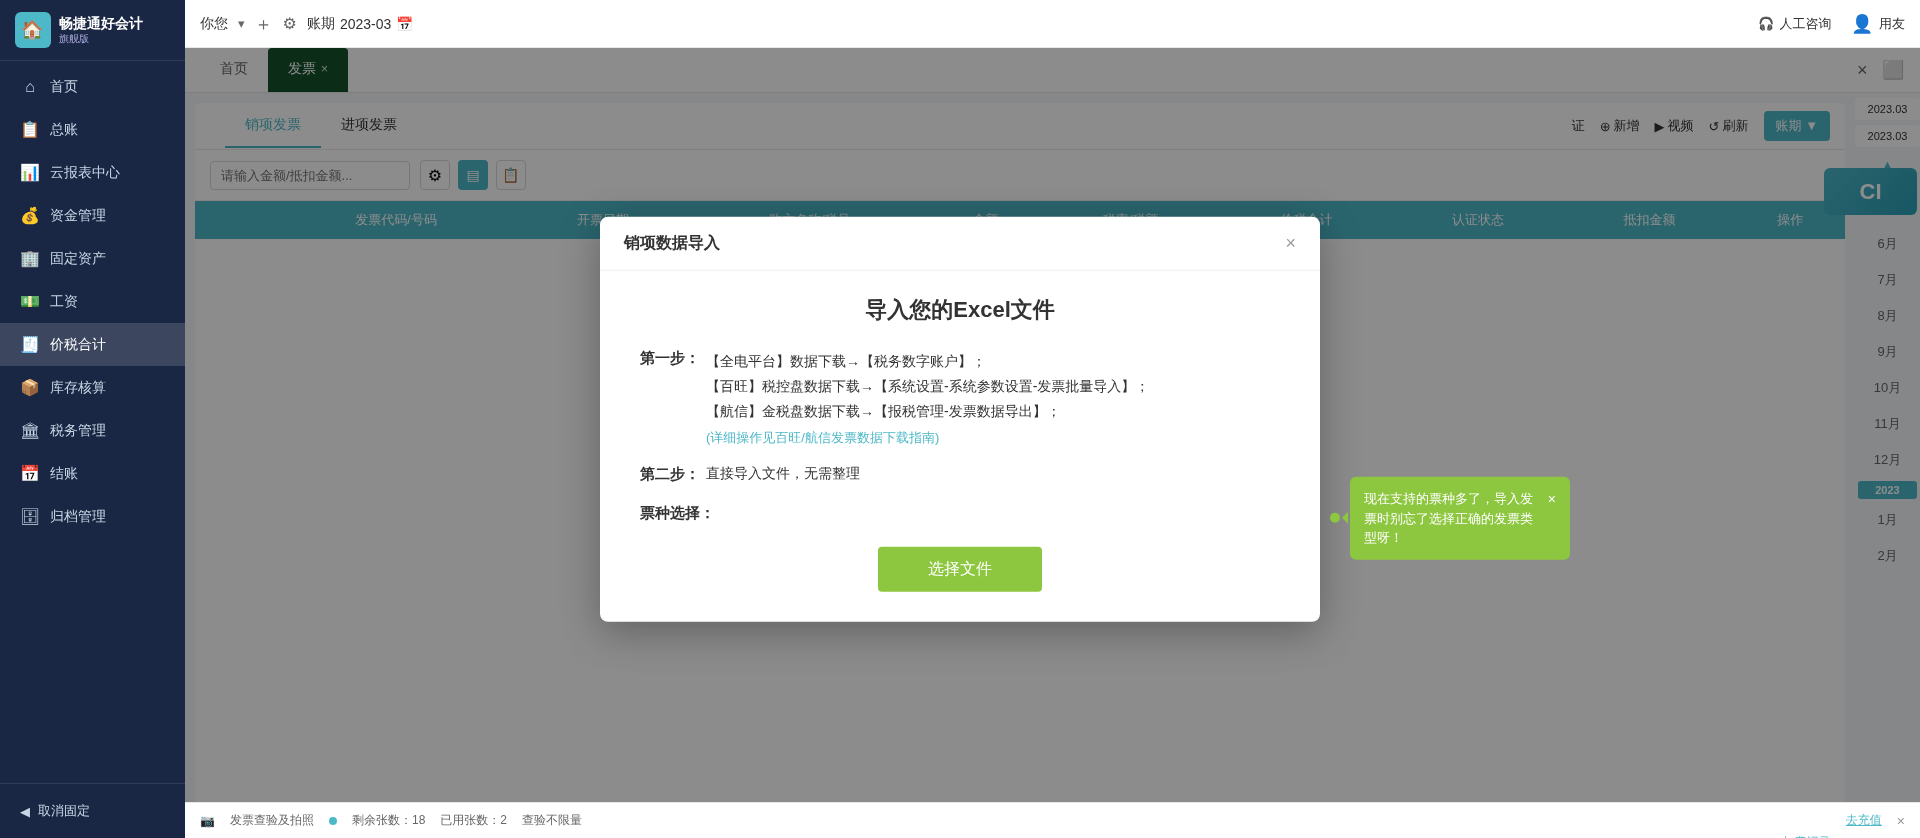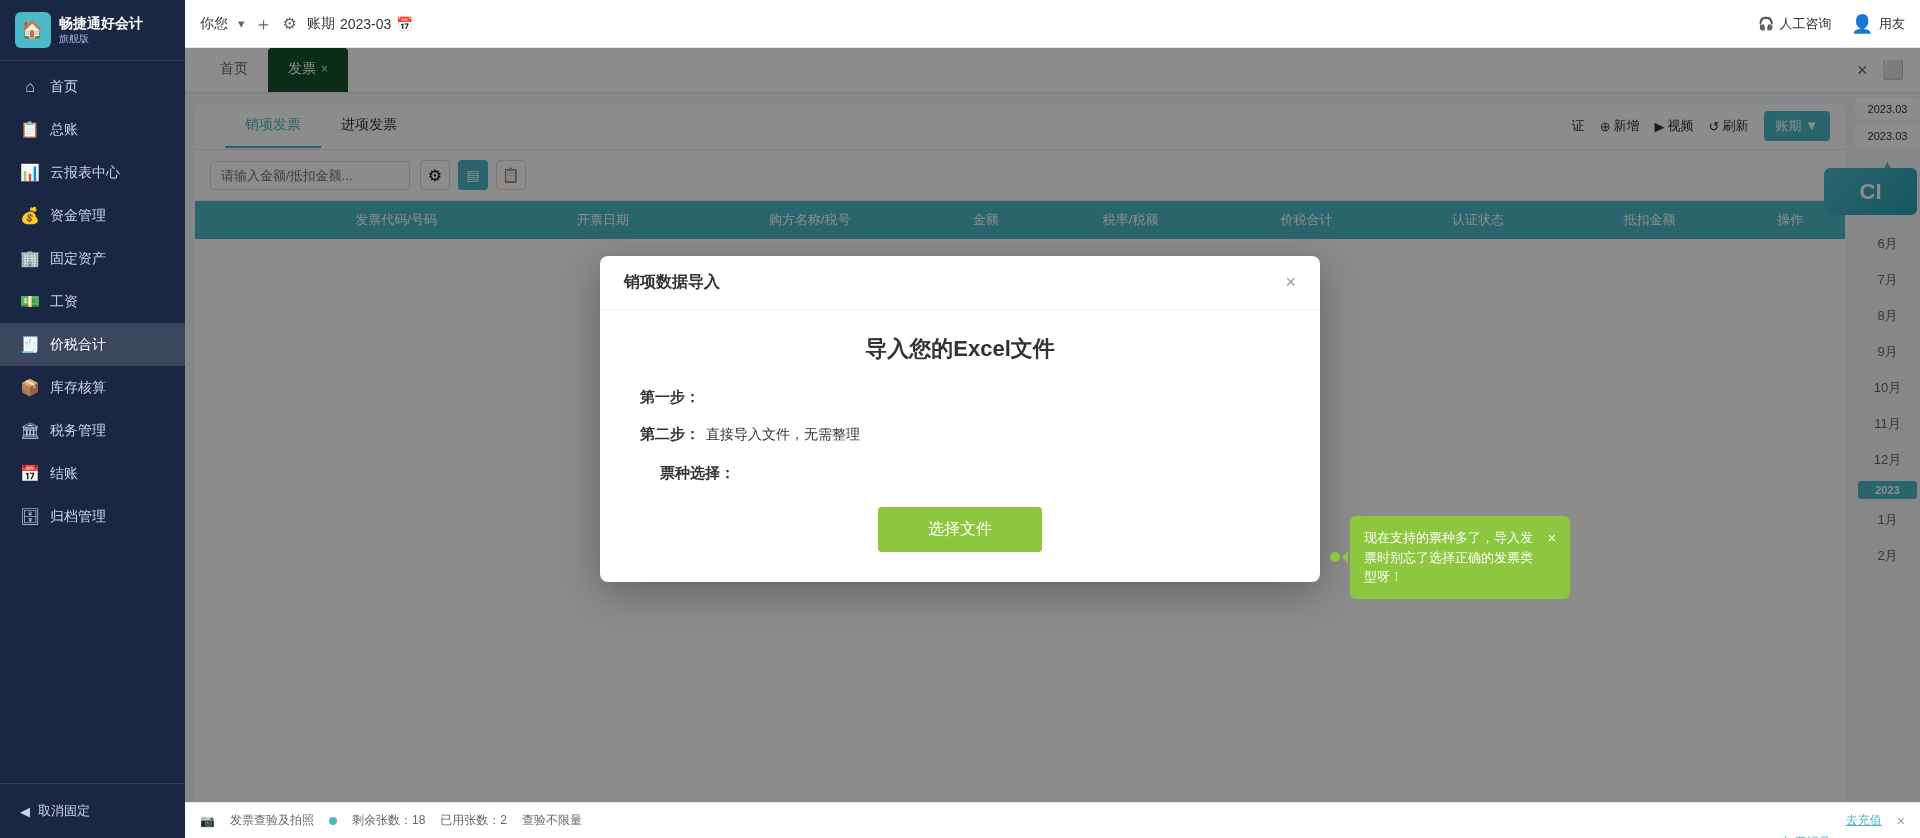--- a/index.html
+++ b/index.html
@@ -365,32 +365,40 @@
   <div class="modal-header">
     <span class="modal-title">销项数据导入</span>
     <span class="modal-close">×</span>
   </div>
   <div class="modal-body">
     <div class="modal-main-title">导入您的Excel文件</div>
 
     <div class="step">
       <div style="display:flex; gap:6px;">
         <span style="font-size:15px; font-weight:bold; color:#333; min-width:55px;">第一步：</span>
+        <div>
+          <div class="step-line">【全电平台】数据下载→【税务数字账户】；</div>
+          <div class="step-line">【百旺】税控盘数据下载→【系统设置-系统参数设置-发票批量导入】；</div>
+          <div class="step-line">【航信】金税盘数据下载→【报税管理-发票数据导出】；</div>
+          <div style="margin-top:4px;">
+            <span class="step-link">(详细操作见百旺/航信发票数据下载指南)</span>
+          </div>
+        </div>
       </div>
     </div>
 
     <div class="step">
       <div style="display:flex; gap:6px; align-items:center;">
         <span style="font-size:15px; font-weight:bold; color:#333; min-width:55px;">第二步：</span>
         <span style="font-size:14px; color:#333;">直接导入文件，无需整理</span>
       </div>
     </div>
 
     <div class="radio-group">
-      <div style="display:flex; align-items:flex-start; gap:10px; margin-bottom:10px;margin-left:20px;">
+      <div style="display:flex; align-items:flex-start; gap:10px; margin-bottom:10px;">
         <span style="font-size:15px; font-weight:bold; color:#333; min-width:80px; padding-top:2px;">票种选择：</span>
       </div>
     </div>
 
     <button class="select-file-btn">选择文件</button>
   </div>
 
   <div class="tooltip-popup" style="position:absolute; right:-250px; top:260px; width:220px;">
     <span class="tooltip-close">×</span>
     <span>现在支持的票种多了，导入发票时别忘了选择正确的发票类型呀！</span>

